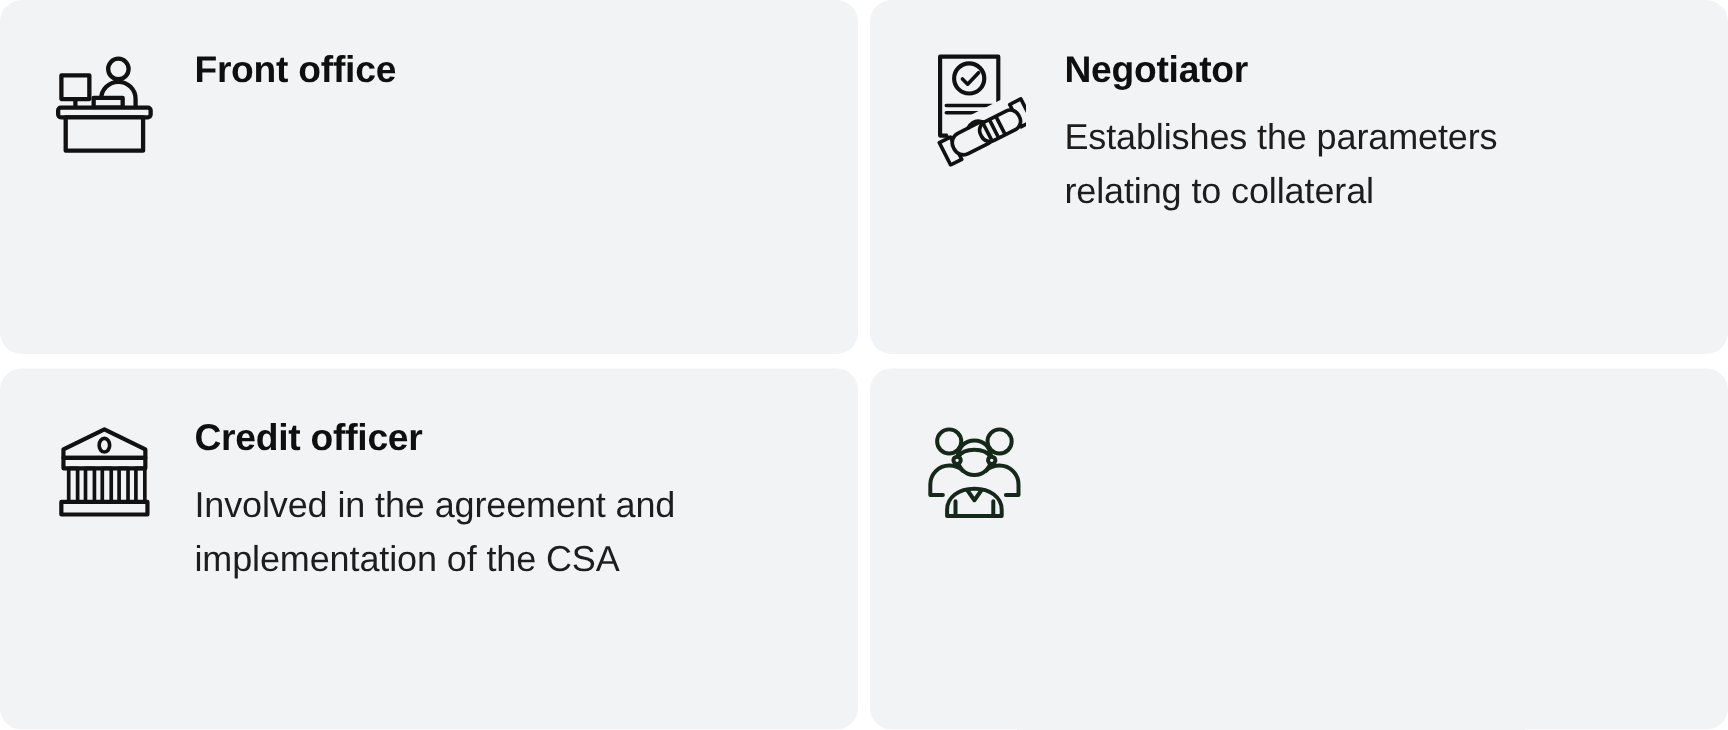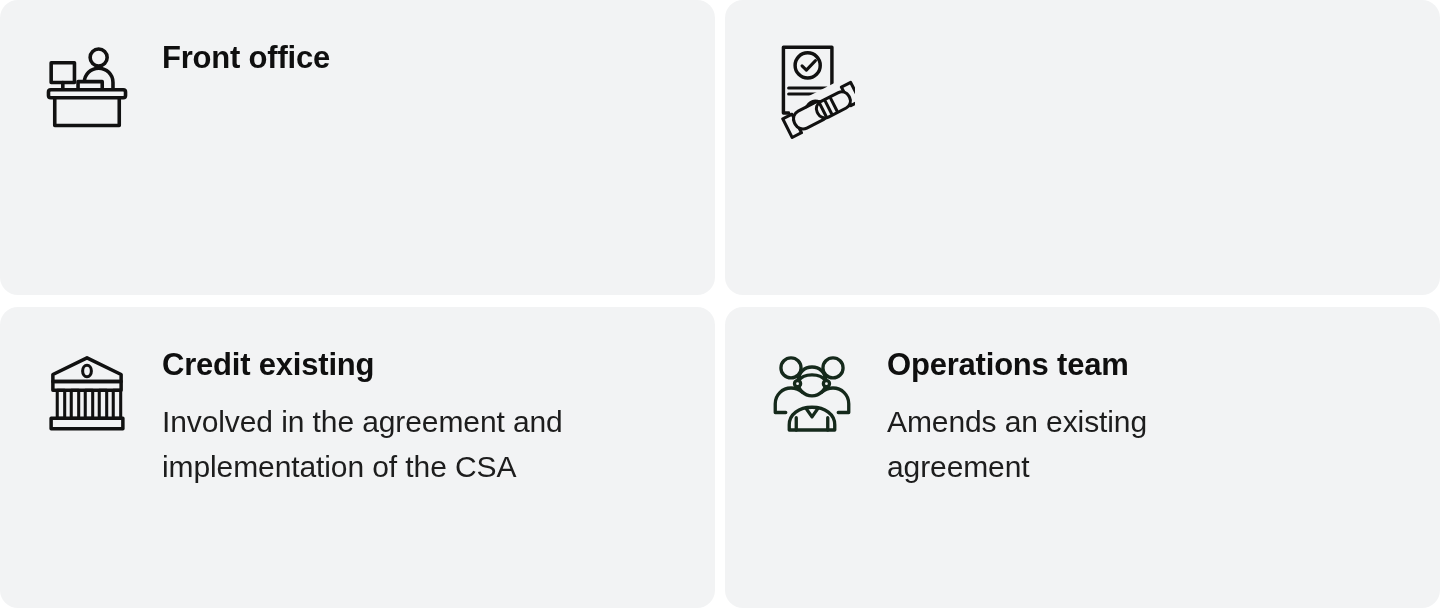--- a/index.html
+++ b/index.html
@@ -92,40 +92,45 @@
             <rect class="fillbg" x="15" y="68" width="12" height="24"></rect>
             <rect class="fillbg" x="92" y="66" width="12" height="24"></rect>
             <rect class="fillbg" x="25" y="68" width="42" height="22" rx="10"></rect>
             <rect class="fillbg" x="54" y="70" width="41" height="20" rx="9"></rect>
             <path d="M61,72 v16 M68,72 v16 M75,72 v16"></path>
             <path d="M46,68 q8,-5 14,0"></path>
           </g>
         </g>
       </svg>
     </div>
+    <div class="text-col">
+      <h2 class="card-title">Negotiator</h2>
+      <div class="card-desc">Establishes the parameters
+relating to collateral</div>
+    </div>
   </div>
 
   <div class="card">
     <div class="icon-box">
       <svg width="84" height="86" viewBox="0 0 96 98" aria-hidden="true">
         <path d="M9,37 V29 L48,10 L87,29 V37 Z"></path>
         <ellipse class="thin" cx="48" cy="25" rx="5" ry="6.5"></ellipse>
         <rect x="9" y="37" width="78" height="10"></rect>
         <g class="thin">
           <rect x="14" y="47" width="8.5" height="32"></rect>
           <rect x="30" y="47" width="8.5" height="32"></rect>
           <rect x="46" y="47" width="8.5" height="32"></rect>
           <rect x="62" y="47" width="8.5" height="32"></rect>
           <rect x="78" y="47" width="8.5" height="32"></rect>
         </g>
         <rect x="7" y="79" width="82" height="12"></rect>
       </svg>
     </div>
     <div class="text-col">
-      <h2 class="card-title">Credit existing</h2>
+      <h2 class="card-title">Credit officer</h2>
       <div class="card-desc">Involved in the agreement and
 implementation of the CSA</div>
     </div>
   </div>
 
   <div class="card">
     <div class="icon-box team">
       <svg width="84" height="92" viewBox="0 0 96 104" aria-hidden="true" style="stroke-width:3.8">
         <circle cx="24" cy="21" r="11.5"></circle>
         <circle cx="72" cy="21" r="11.5"></circle>
@@ -133,20 +138,15 @@
         <path d="M90,72 v-10 c0,-10 -8,-18 -18,-18 c-5,0 -10,2 -13,5 M90,72 h-12"></path>
         <circle class="fillbg" cx="48" cy="37" r="16"></circle>
         <path class="fillbg" d="M32.5,36 c0,-10 7,-16 15.5,-16 c8.5,0 15.5,6 15.5,16 c-3,-5 -8,-7 -15.5,-7 c-7.5,0 -12.5,2 -15.5,7 z"></path>
         <circle class="fillbg" cx="31.5" cy="39" r="3.5"></circle>
         <circle class="fillbg" cx="64.5" cy="39" r="3.5"></circle>
         <path class="fillbg" d="M22,92 v-6 c0,-12 11,-20 26,-20 c15,0 26,8 26,20 v6 z"></path>
         <path d="M41,67 l7,10 l7,-10"></path>
         <path d="M30,78 v14 M66,78 v14"></path>
       </svg>
     </div>
-    <div class="text-col">
-      <h2 class="card-title">Operations team</h2>
-      <div class="card-desc">Amends an existing
-agreement</div>
-    </div>
   </div>
 
 </div>
 
 </body></html>

